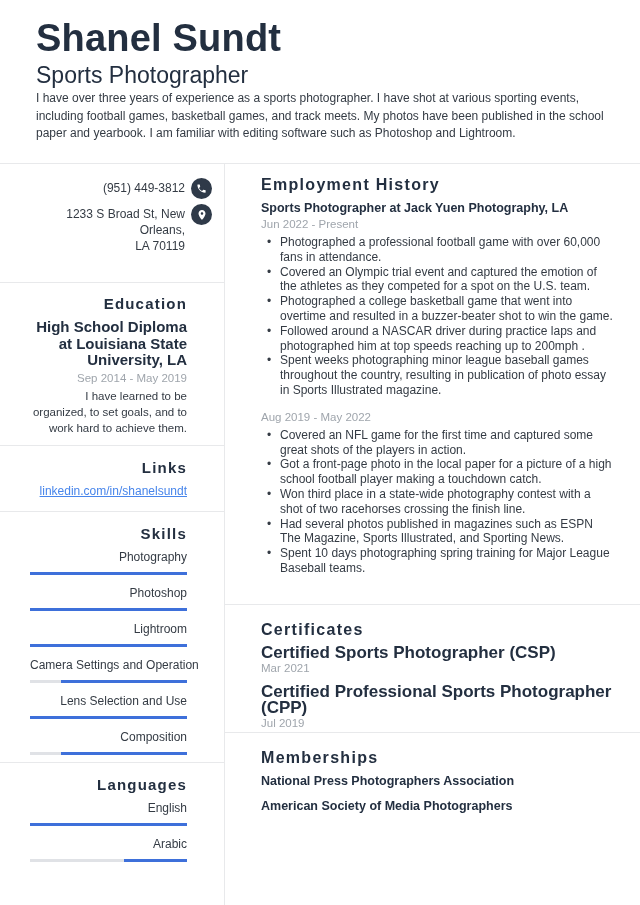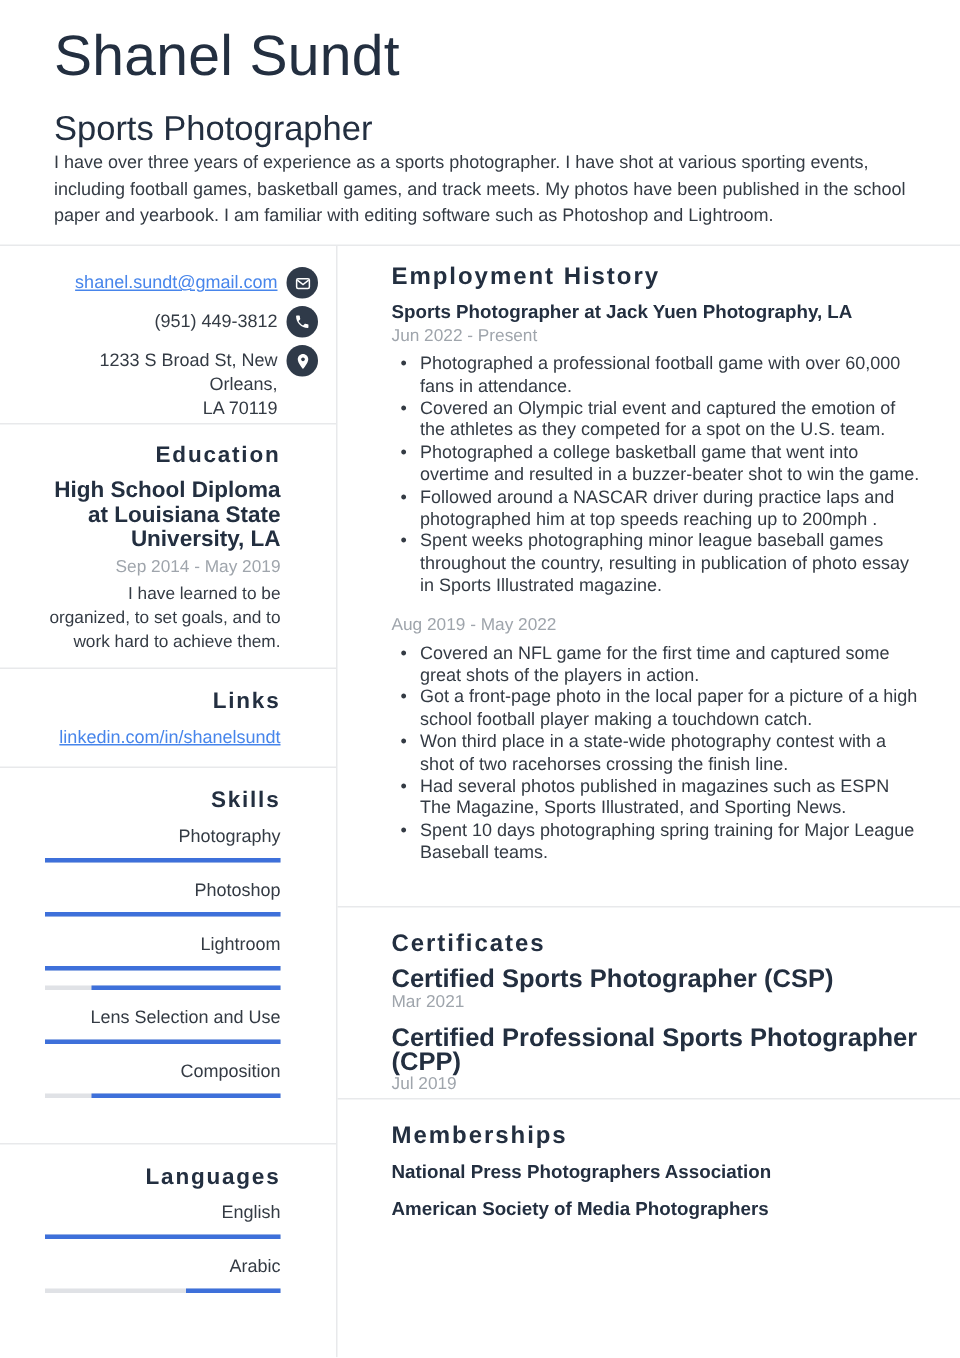--- a/index.html
+++ b/index.html
@@ -13,21 +13,21 @@
     --divider:#e8e9eb;
     --page-bg:#ffffff;
   }
   *{margin:0;padding:0;box-sizing:border-box;}
   html,body{background:#fff;}
   body{font-family:"Liberation Sans","DejaVu Sans",sans-serif;color:var(--body-text);}
   .page{width:640px;height:905px;background:var(--page-bg);overflow:hidden;margin:0 auto;}
 
   
   .header{height:164px;padding:18px 36px 0 36px;border-bottom:1px solid var(--divider);overflow:hidden;}
-  .name{font-size:38px;line-height:1.08;font-weight:400;color:var(--heading-text);letter-spacing:.2px;margin-bottom:13px;}
+  .name{font-size:38px;line-height:1.08;font-weight:700;color:var(--heading-text);letter-spacing:.2px;margin-bottom:3px;}
   .role{font-size:23px;font-weight:500;color:var(--heading-text);margin-bottom:1px;}
   .summary{font-size:12px;line-height:17.5px;color:var(--body-text);max-width:584px;}
 
   
   .body{display:flex;height:741px;}
   .sidebar{width:225px;flex:0 0 225px;border-right:1px solid var(--divider);}
   .main{flex:1;min-width:0;}
 
   .side-section{padding:12px 37px 0 30px;border-bottom:1px solid var(--divider);overflow:hidden;text-align:right;}
   .side-heading{font-size:15px;font-weight:700;color:var(--heading-text);letter-spacing:1.2px;line-height:19px;margin-bottom:6px;}
@@ -87,29 +87,20 @@
     <div class="name">Shanel Sundt</div>
     <div class="role">Sports Photographer</div>
     <div class="summary">I have over three years of experience as a sports photographer. I have shot at various sporting events, including football games, basketball games, and track meets. My photos have been published in the school paper and yearbook. I am familiar with editing software such as Photoshop and Lightroom.</div>
   </div>
 
   <div class="body">
 
     <div class="sidebar">
 
       <div class="side-section contact">
-        <div class="contact-row">
-          <span class="contact-text"><a href="#">shanel.sundt@gmail.com</a></span>
-          <span class="icon-circle">
-            <svg width="12" height="12" viewBox="0 0 24 24" fill="none" stroke="#ffffff" stroke-width="2">
-              <rect x="3.5" y="5.5" width="17" height="13" rx="2"></rect>
-              <path d="M4.5 7.5 L12 13.5 L19.5 7.5"></path>
-            </svg>
-          </span>
-        </div>
         <div class="contact-row">
           <span class="contact-text">(951) 449-3812</span>
           <span class="icon-circle">
             <svg width="11" height="11" viewBox="0 0 24 24" fill="#ffffff">
               <path d="M6.62 10.79c1.44 2.83 3.76 5.14 6.59 6.59l2.2-2.2c.27-.27.67-.36 1.02-.24 1.12.37 2.33.57 3.57.57.55 0 1 .45 1 1V20c0 .55-.45 1-1 1-9.39 0-17-7.61-17-17 0-.55.45-1 1-1h3.5c.55 0 1 .45 1 1 0 1.25.2 2.45.57 3.57.11.35.03.74-.25 1.02l-2.2 2.2z"></path>
             </svg>
           </span>
         </div>
         <div class="contact-row">
           <span class="contact-text multiline">
@@ -151,20 +142,21 @@
               <div class="meter-fill" style="width: 100%;"></div>
             </div>
         </div>
         <div class="meter-item">
           <div class="meter-label">Lightroom</div>
           <div class="meter-bar">
               <div class="meter-fill" style="width: 100%;"></div>
             </div>
         </div>
         <div class="meter-item">
+          <div class="meter-label">Camera Settings and Operation</div>
           <div class="meter-bar">
               <div class="meter-fill" style="width: 80%;"></div>
             </div>
         </div>
         <div class="meter-item">
           <div class="meter-label">Lens Selection and Use</div>
           <div class="meter-bar">
               <div class="meter-fill" style="width: 100%;"></div>
             </div>
         </div>

